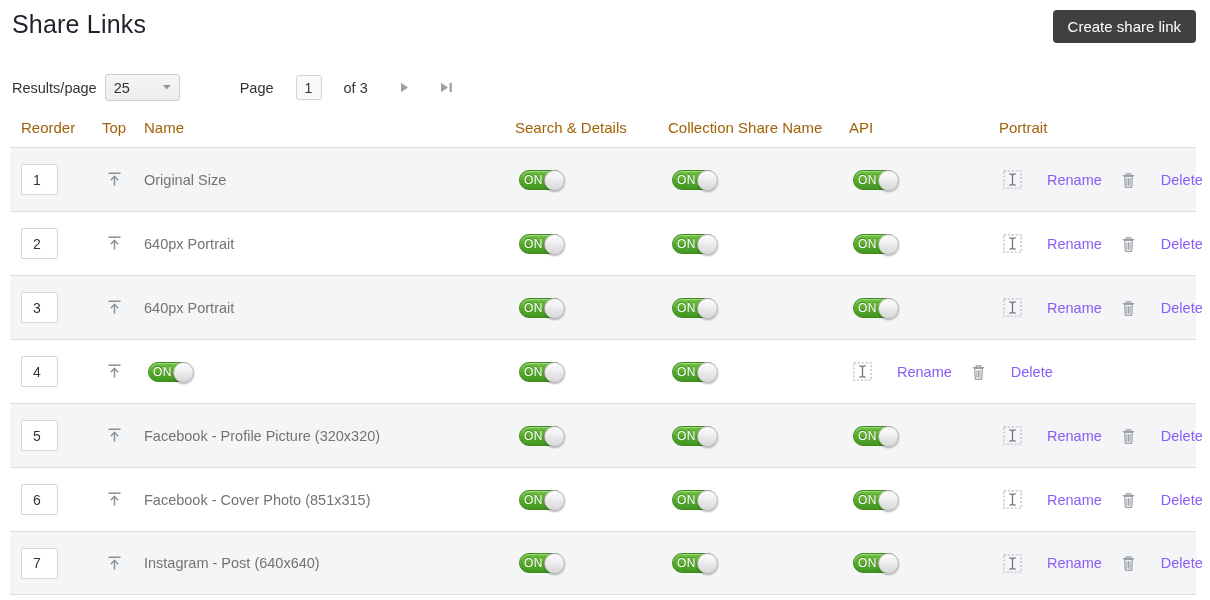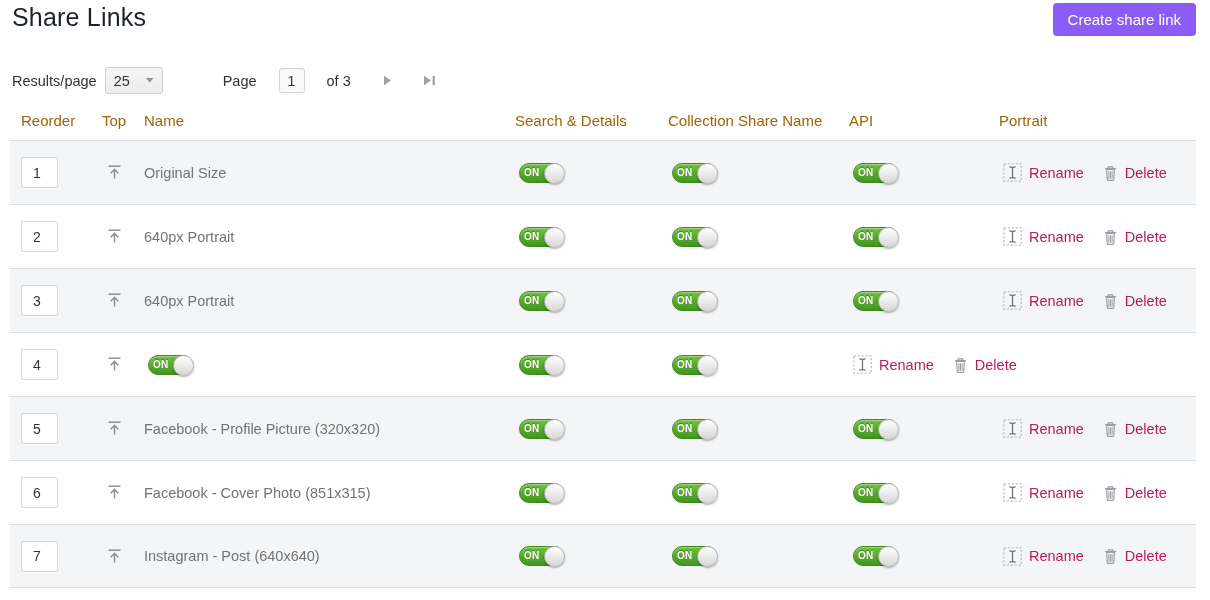--- a/index.html
+++ b/index.html
@@ -1,34 +1,34 @@
 <!DOCTYPE html>
 <html><head>
 <meta charset="utf-8">
 <style>
   * { box-sizing: border-box; margin: 0; padding: 0; }
   html, body { width: 1210px; height: 600px; background: #ffffff; overflow: hidden; }
   body { font-family: "Liberation Sans", "DejaVu Sans", sans-serif; color: #333; }
 
   
-  .topbar { display: flex; justify-content: space-between; align-items: flex-start; padding: 3px 14px 0 12px; }
+  .topbar { display: flex; justify-content: space-between; align-items: flex-start; padding: 10px 14px 0 12px; }
   .page-title { font-size: 25px; font-weight: 400; color: #1d2329; letter-spacing: .2px; }
-  .create-btn { background: #8b5cf6; color: #fff; border: 0; border-radius: 4px; font-size: 15px;
+  .create-btn { background: #404040; color: #fff; border: 0; border-radius: 4px; font-size: 15px;
                 padding: 8px 15px; cursor: pointer; font-family: inherit; }
 
   
   .controls { display: flex; justify-content: space-between; align-items: center;
               padding: 0 14px 0 12px; margin-top: 31px; height: 27px; }
   .controls-left { display: flex; align-items: center; gap: 21px; font-size: 14.5px; }
   .displaying { color: #333; }
   .total-link { color: #44586e; text-decoration: none; cursor: pointer; }
   .controls-right { display: flex; align-items: center; font-size: 14.5px; }
   .rpp-label { margin-right: 8px; }
   .rpp-select { display: inline-flex; align-items: center; justify-content: space-between;
-                width: 58px; height: 27px; padding: 0 8px; background: linear-gradient(#f6f6f6,#ececec);
+                width: 75px; height: 27px; padding: 0 8px; background: linear-gradient(#f6f6f6,#ececec);
                 border: 1px solid #cfcfcf; border-radius: 3px; cursor: pointer; }
   .page-group { display: flex; align-items: center; margin-left: 60px; gap: 22px; }
   .page-input { width: 26px; height: 25px; border: 1px solid #cfd3d9; border-radius: 3px;
                 background: #fafafa; text-align: center; font-size: 14px; color: #333; font-family: inherit; }
   .pager-btn { background: none; border: 0; cursor: pointer; display: inline-flex; align-items: center; padding: 2px; }
   .pager-btn.next { margin-left: 8px; }
   .pager-btn.last { margin-left: 6px; }
 
   
   .table { margin: 6px 14px 0 10px; }
@@ -41,29 +41,29 @@
 
   .order-input { width: 37px; height: 31px; border: 1px solid #d3d7de; border-radius: 2px;
                  background: #fff; font-size: 14px; color: #333; padding-left: 11px; font-family: inherit; }
   .top-btn { background: none; border: 0; cursor: pointer; display: inline-flex; margin-left: 1px; padding: 2px; }
   .name-cell { color: #737373; }
 
   .toggle { position: relative; width: 45px; height: 20px; margin-left: 4px; border-radius: 10px;
             background: linear-gradient(#6fc13c, #429620); border: 1px solid #3c8a1c;
             box-shadow: inset 0 1px 0 rgba(255,255,255,.35); cursor: pointer; }
   .toggle .on-label { position: absolute; left: 4px; top: 50%; transform: translateY(-52%);
-                      color: #fff; font-size: 10px; font-weight: 700; letter-spacing: .3px;
+                      color: #fff; font-size: 12px; font-weight: 400; letter-spacing: .3px;
                       text-shadow: 0 -1px 0 rgba(0,0,0,.3); }
   .toggle .knob { position: absolute; right: -2px; top: -1px; width: 21px; height: 21px; border-radius: 50%;
                   background: linear-gradient(#ffffff, #d7d7d7); border: 1px solid #b5b5b5;
                   box-shadow: 0 1px 2px rgba(0,0,0,.35); }
 
   .options-cell { display: flex; align-items: center; gap: 19px; padding-left: 4px; }
-  .opt-btn { display: inline-flex; align-items: center; gap: 7px; background: none; border: 0;
-             font-size: 14.5px; color: #be185d; cursor: pointer; font-family: inherit; }
+  .opt-btn { display: inline-flex; align-items: center; gap: 25px; background: none; border: 0;
+             font-size: 14.5px; color: #8b5cf6; cursor: pointer; font-family: inherit; }
 </style>
 </head>
 <body>
 
 <div class="topbar">
   <h1 class="page-title">Share Links</h1>
   <button class="create-btn">Create share link</button>
 </div>
 
 <div class="controls">

